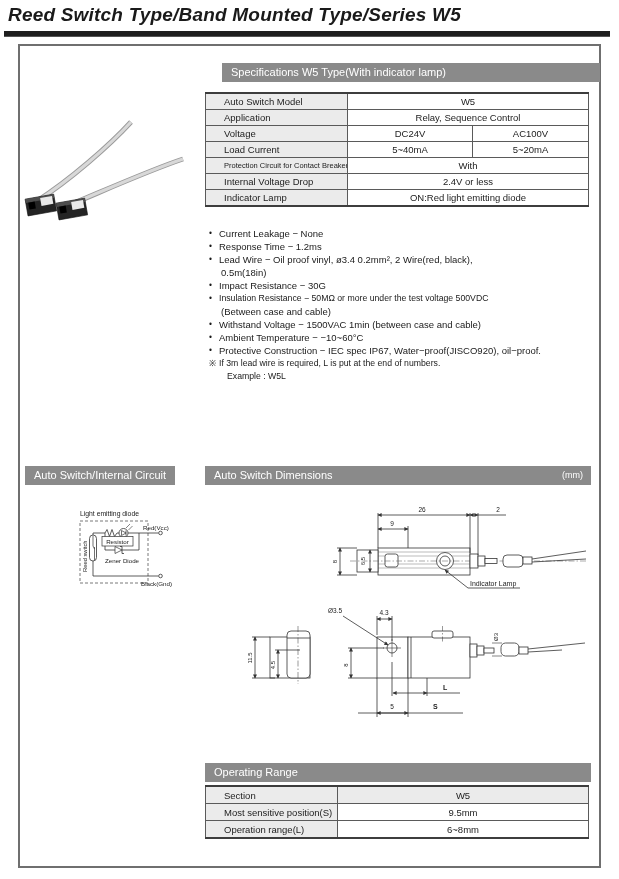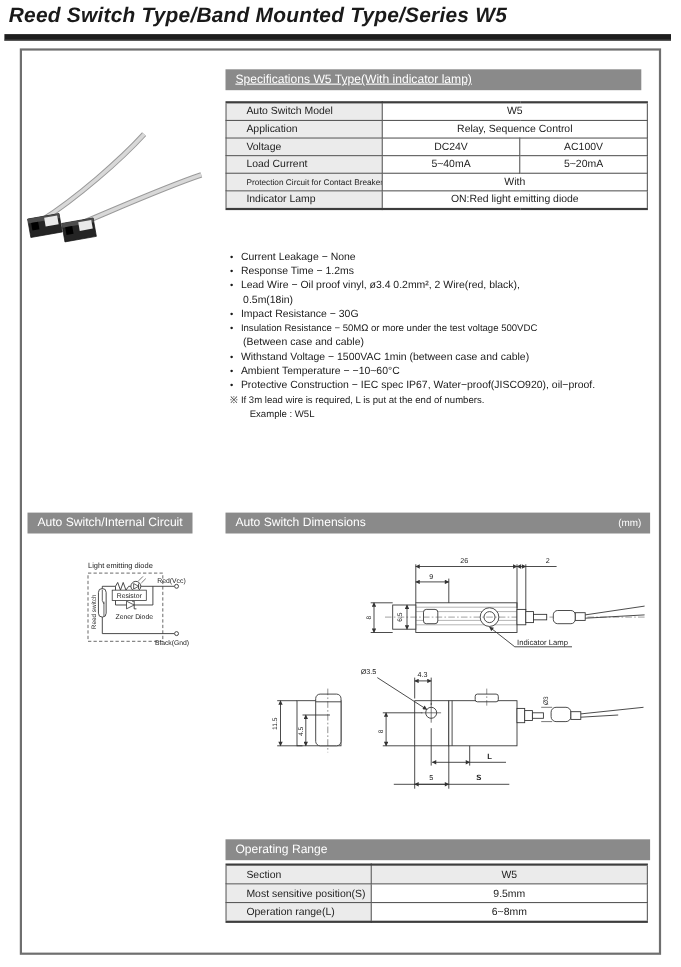--- a/index.html
+++ b/index.html
@@ -7,21 +7,21 @@
         font-family:"Liberation Sans", sans-serif;color:#1a1a1a;}
   .title{position:absolute;left:8px;top:4px;font-size:19px;font-weight:bold;font-style:italic;
          letter-spacing:.2px;white-space:nowrap;}
   .title-rule{position:absolute;left:4px;top:31px;width:606px;height:5px;background:#1e1e1e;
               border-bottom:1px solid #555;}
   .outer-box{position:absolute;left:18px;top:44px;width:579px;height:820px;
              border:2px solid #6f6f6f;background:#fff;}
   .bar{position:absolute;height:19px;background:#8a8a8a;color:#fff;font-size:11px;
        line-height:19px;padding-left:9px;box-sizing:border-box;}
   .bar .unit{position:absolute;right:8px;top:0;font-size:9px;}
-  .bar-spec{left:205px;top:63px;width:378px;text-decoration:underline;}
+  .bar-spec{left:222px;top:63px;width:378px;}
   .bar-circuit{left:25px;top:466px;width:150px;}
   .bar-dims{left:205px;top:466px;width:386px;}
   .bar-oper{left:205px;top:763px;width:386px;}
   table{border-collapse:collapse;table-layout:fixed;background:#fff;}
   .dtable{position:absolute;border:1px solid #4a4a4a;border-top:2px solid #3d3d3d;
           border-bottom:2px solid #3d3d3d;}
   .dtable td{border:1px solid #5a5a5a;font-size:9.5px;height:15px;padding:0 18px;
              text-align:center;color:#222;overflow:hidden;white-space:nowrap;}
   .dtable td.lbl{background:#ebebeb;text-align:left;}
   .spec-table{left:205px;top:92px;width:383px;}
@@ -95,20 +95,24 @@
     <tr>
       <td class="lbl">Load Current</td>
       <td>5~40mA</td>
       <td>5~20mA</td>
     </tr>
     <tr>
       <td class="lbl small">Protection Circuit for Contact Breaker Point</td>
       <td colspan="2">With</td>
     </tr>
     <tr>
+      <td class="lbl">Internal Voltage Drop</td>
+      <td colspan="2">2.4V or less</td>
+    </tr>
+    <tr>
       <td class="lbl">Indicator Lamp</td>
       <td colspan="2">ON:Red light emitting diode</td>
     </tr>
   </tbody>
     </table>
 
   <div class="notes">
       <div class="note-line">
       <span class="b">•</span>
       <span class="t">Current Leakage − None</span>

